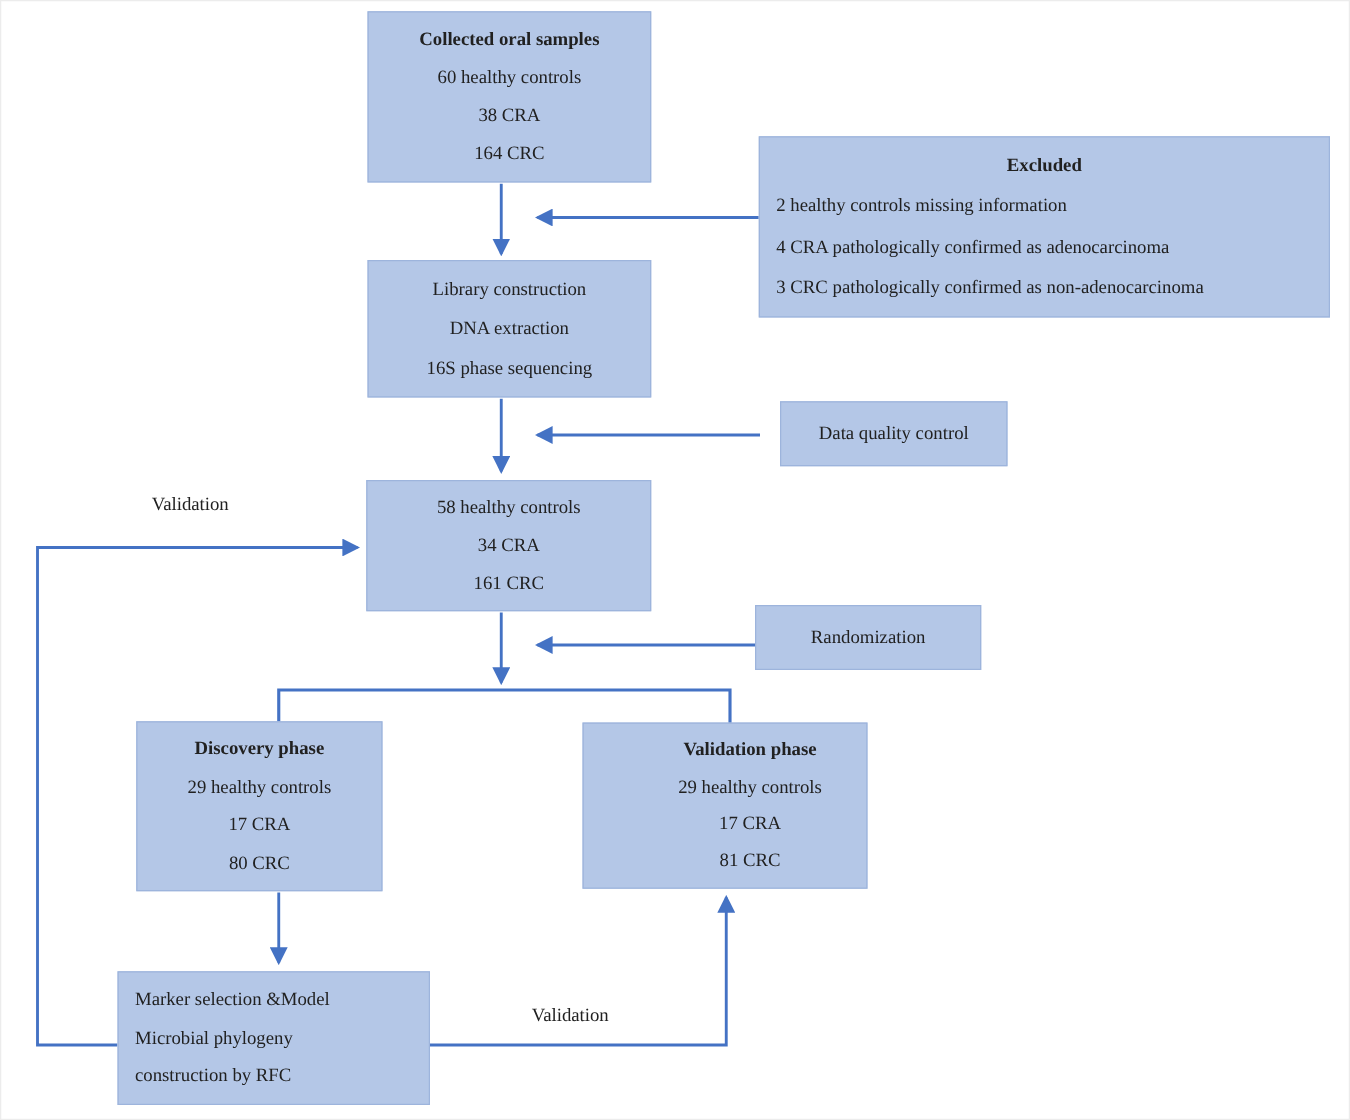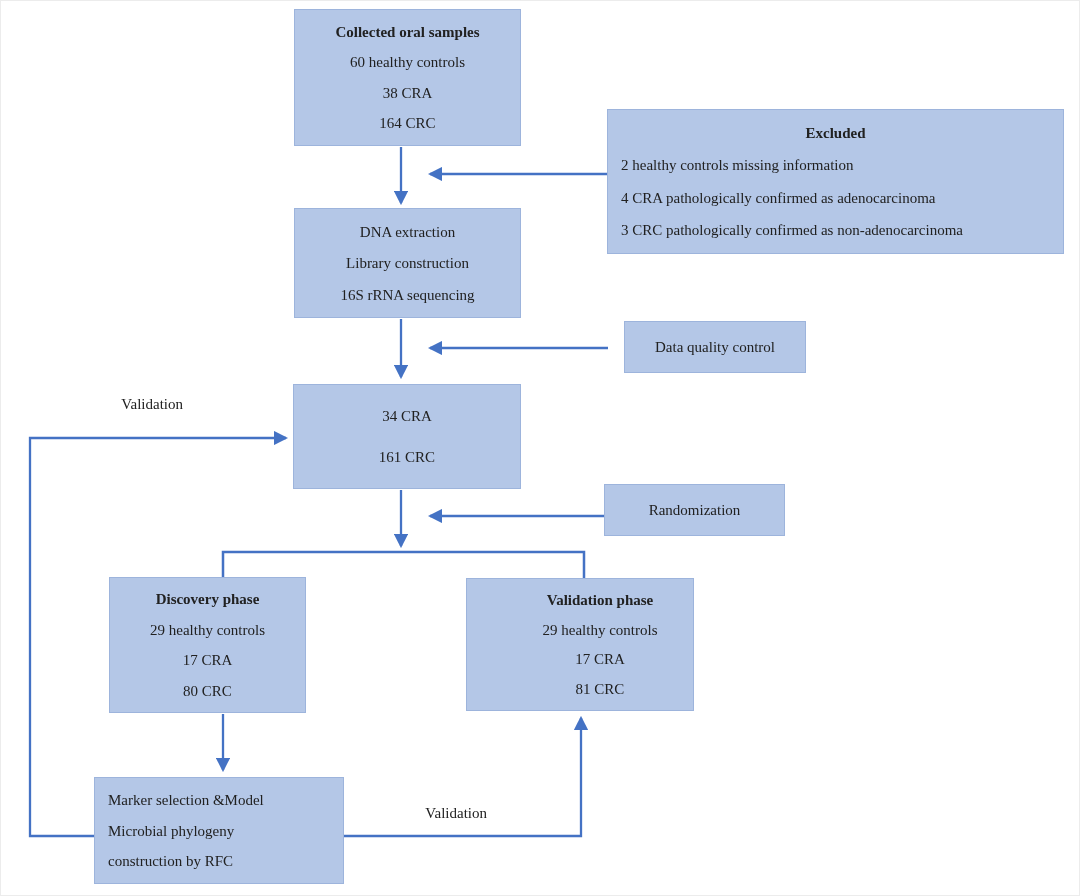--- a/index.html
+++ b/index.html
@@ -68,30 +68,31 @@
   </div>
 
   <div class="box left-lines" style="left:606px;top:108px;width:457px;height:145px;">
     <div class="title">Excluded</div>
     <div class="line">2 healthy controls missing information</div>
     <div class="line">4 CRA pathologically confirmed as adenocarcinoma</div>
     <div class="line">3 CRC pathologically confirmed as non-adenocarcinoma</div>
   </div>
 
   <div class="box" style="left:293px;top:207px;width:227px;height:110px;">
+    <div class="line">Library construction</div>
     <div class="line">DNA extraction</div>
-    <div class="line">Library construction</div>
-    <div class="line">16S rRNA sequencing</div>
+    <div class="line">16S phase sequencing</div>
   </div>
 
   <div class="box single" style="left:623px;top:320px;width:182px;height:52px;">
     <div class="line">Data quality control</div>
   </div>
 
   <div class="box" style="left:292px;top:383px;width:228px;height:105px;">
+    <div class="line">58 healthy controls</div>
     <div class="line">34 CRA</div>
     <div class="line">161 CRC</div>
   </div>
 
   <div class="box single" style="left:603px;top:483px;width:181px;height:52px;">
     <div class="line">Randomization</div>
   </div>
 
   <div class="box" style="left:108px;top:576px;width:197px;height:136px;">
     <div class="title">Discovery phase</div>

